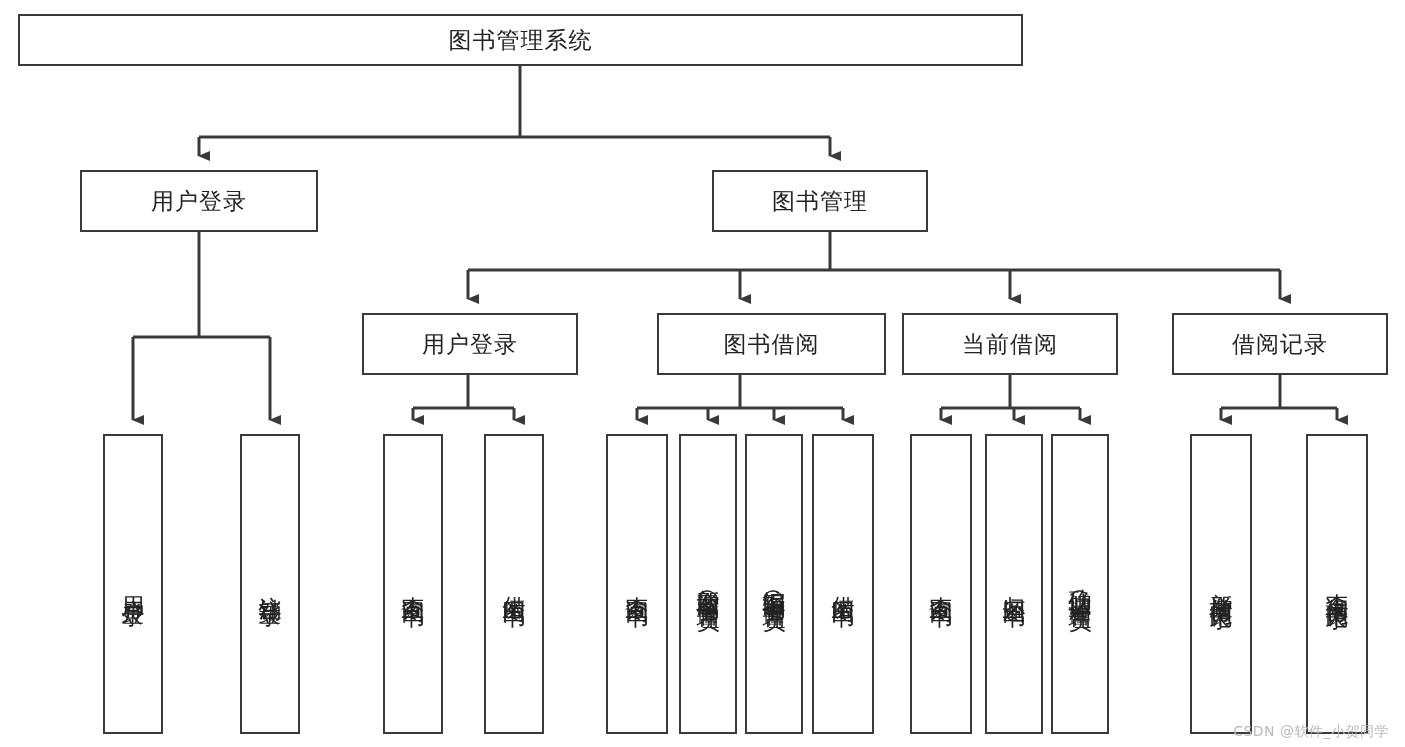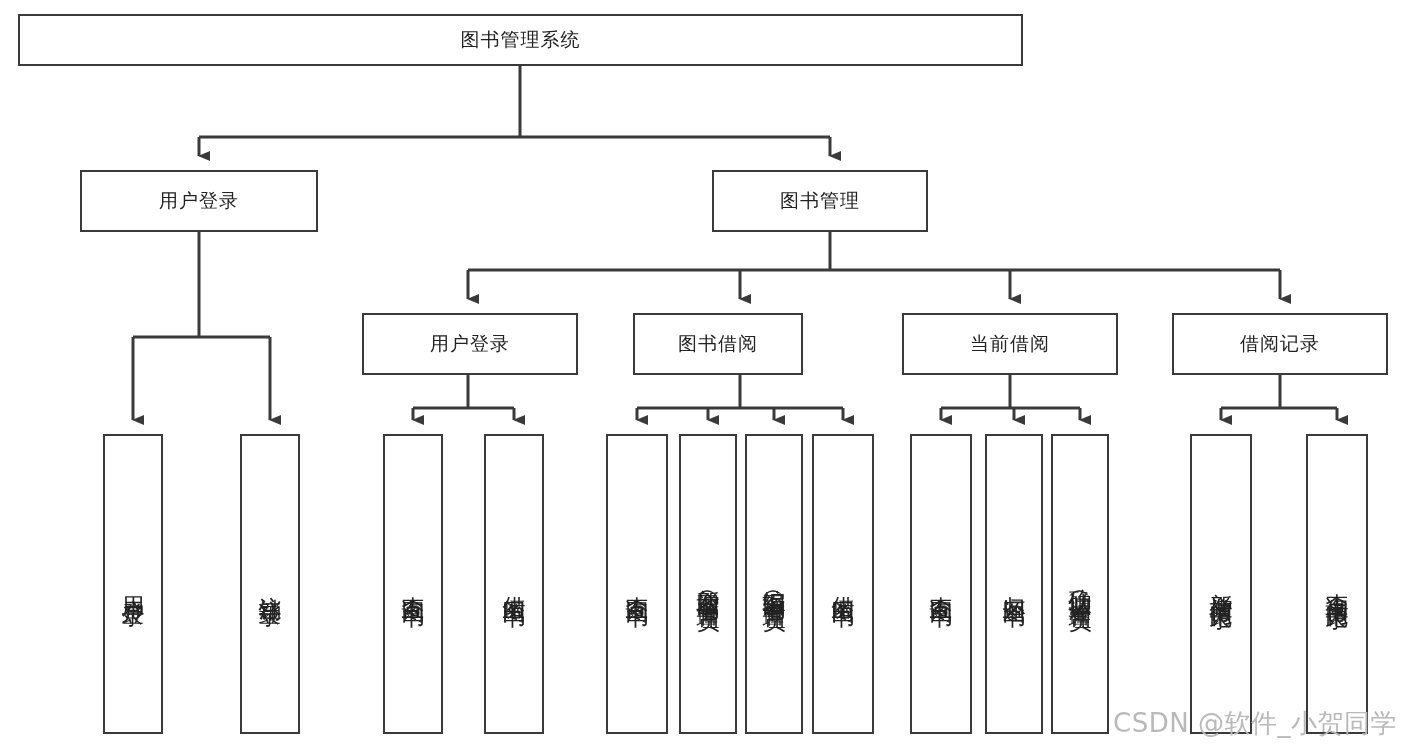--- a/index.html
+++ b/index.html
@@ -27,41 +27,41 @@
     position: absolute;
     box-sizing: border-box;
     border: 2.5px solid #3a3a3a;
     background: #ffffff;
     display: flex;
     align-items: center;
     justify-content: center;
     color: #222222;
   }
   .node.horiz {
-    font-size: 19px;
+    font-size: 23px;
     letter-spacing: 1px;
   }
   .node.vert {
     writing-mode: vertical-rl;
     text-orientation: upright;
     font-size: 23px;
     letter-spacing: 3px;
     line-height: 1;
     padding: 6px 0;
   }
   .node.vert span {
     writing-mode: vertical-rl;
     text-orientation: upright;
     white-space: nowrap;
   }
   .watermark {
     position: absolute;
-    right: 8px;
+    right: 16px;
     bottom: 6px;
-    font-size: 26px;
+    font-size: 14px;
     color: #b9b9b9;
     letter-spacing: 0.5px;
     font-family: "DejaVu Sans", "Liberation Sans", sans-serif;
     white-space: nowrap;
   }
 </style>
 </head>
 <body>
 
 <div id="canvas">
@@ -123,21 +123,21 @@
   <div class="node horiz" id="n-l2-0" style="left: 80px; top: 170px; width: 238px; height: 62px;">
     <span>用户登录</span>
   </div>
   <div class="node horiz" id="n-l2-1" style="left: 712px; top: 170px; width: 216px; height: 62px;">
     <span>图书管理</span>
   </div>
 
   <div class="node horiz" id="n-l3-0" style="left: 362px; top: 313px; width: 216px; height: 62px;">
     <span>用户登录</span>
   </div>
-  <div class="node horiz" id="n-l3-1" style="left: 633px; top: 313px; width: 170px; height: 62px;">
+  <div class="node horiz" id="n-l3-1" style="left: 657px; top: 313px; width: 229px; height: 62px;">
     <span>图书借阅</span>
   </div>
   <div class="node horiz" id="n-l3-2" style="left: 902px; top: 313px; width: 216px; height: 62px; text-align: right;">
     <span>当前借阅</span>
   </div>
   <div class="node horiz" id="n-l3-3" style="left: 1172px; top: 313px; width: 216px; height: 62px;">
     <span>借阅记录</span>
   </div>
 
   <div class="node vert" id="n-leaf-0" style="left: 103px; top: 434px; width: 60px; height: 300px;">

